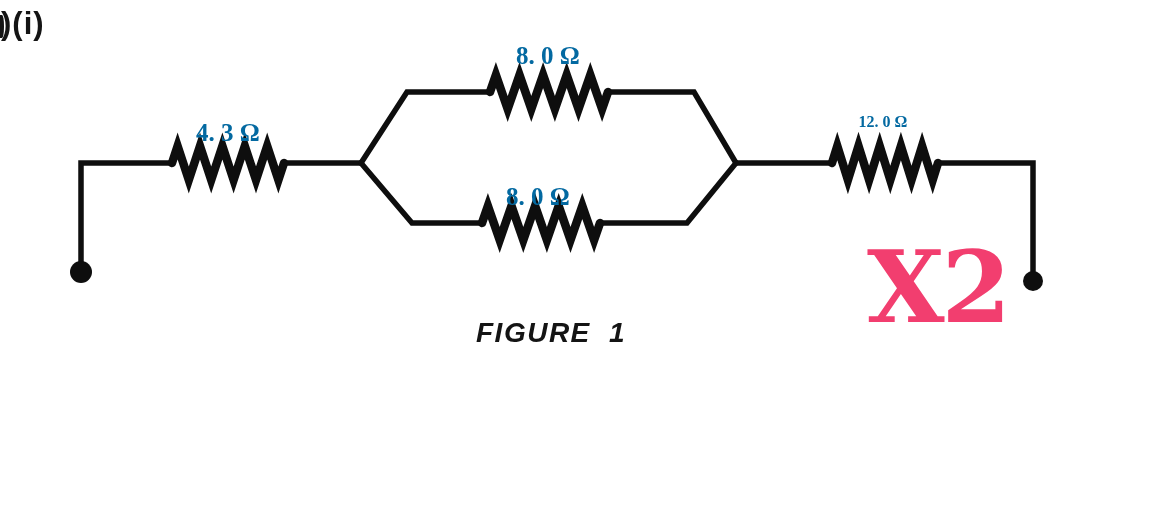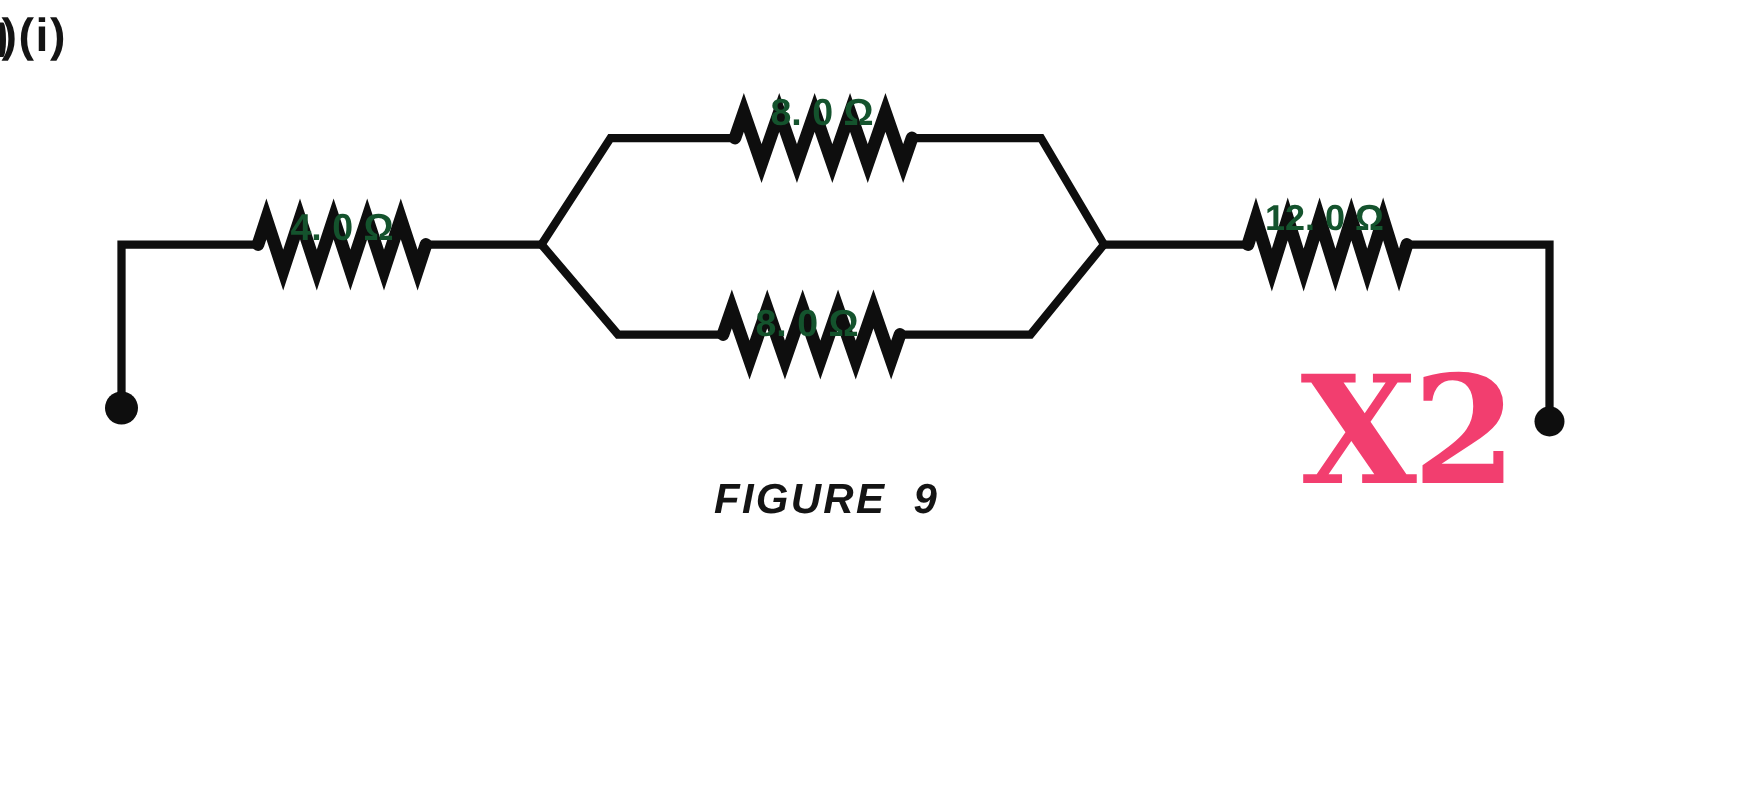--- a/index.html
+++ b/index.html
@@ -28,32 +28,31 @@
   .cut-sliver {
     position: absolute;
     left: 0; top: 15px;
     width: 4px; height: 23px;
     background: #141414;
     border-radius: 0 60% 60% 0;
   }
   .res-label {
     position: absolute;
     transform: translateX(-50%);
-    font-family: Liberation Sans, sans-serif;
+    font-family: Liberation Serif, serif;
     font-weight: bold;
     font-size: 25px;
-    color: #14532d;
+    color: #0369a1;
     white-space: pre;
     line-height: 1;
-    margin-top: 20px;
   }
   .lbl-r1 { left: 228px; top: 120px; }
   .lbl-r2 { left: 548px; top: 43px; }
   .lbl-r3 { left: 538px; top: 184px; }
-  .lbl-r4 { left: 883px; top: 114px; font-size: 24px; }
+  .lbl-r4 { left: 883px; top: 114px; font-size: 16px; }
   .x2-annotation {
     position: absolute;
     left: 843px; top: 237px;
     font-family: "DejaVu Serif", serif;
     font-weight: bold;
     font-size: 100px;
     line-height: 1;
     letter-spacing: -3px;
     color: #f23e6f;
     margin-left: 24px;
@@ -102,23 +101,23 @@
       <polyline stroke-width="8.5" points="172,163 177.6,146 188.8,180 200,146 211.2,180 222.4,146 233.6,180 244.8,146 256,180 267.2,146 278.4,180 284,163"></polyline>
       <polyline stroke-width="8.5" points="490,92 495.9,75 507.7,109 519.5,75 531.3,109 543.1,75 554.9,109 566.7,75 578.5,109 590.3,75 602.1,109 608,92"></polyline>
       <polyline stroke-width="8.5" points="482,223 487.9,206 499.7,240 511.5,206 523.3,240 535.1,206 546.9,240 558.7,206 570.5,240 582.3,206 594.1,240 600,223"></polyline>
       <polyline stroke-width="8.5" points="832,163 837.3,146 847.9,180 858.5,146 869.1,180 879.7,146 890.3,180 900.9,146 911.5,180 922.1,146 932.7,180 938,163"></polyline>
     </g>
 
     <circle cx="81" cy="272" r="11" fill="#0e0e0e"></circle>
     <circle cx="1033" cy="281" r="10" fill="#0e0e0e"></circle>
   </svg>
 
-  <div class="res-label lbl-r1">4. 0 Ω</div>
+  <div class="res-label lbl-r1">4. 3 Ω</div>
   <div class="res-label lbl-r2">8. 0 Ω</div>
   <div class="res-label lbl-r3">8. 0 Ω</div>
   <div class="res-label lbl-r4">12. 0 Ω</div>
 
   <div class="x2-annotation">X2</div>
 
-  <div class="figure-caption">FIGURE  9</div>
+  <div class="figure-caption">FIGURE  1</div>
 
 
 </div>
 
 </body></html>

